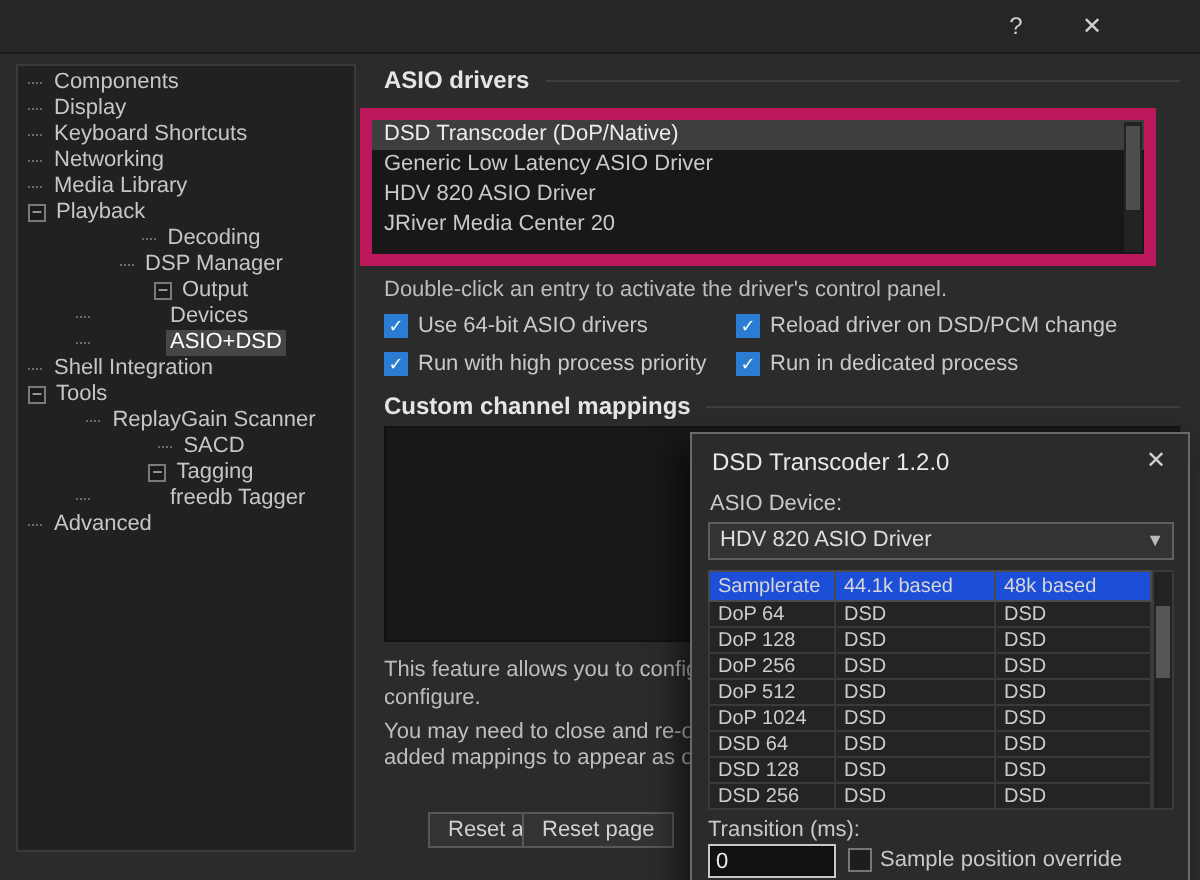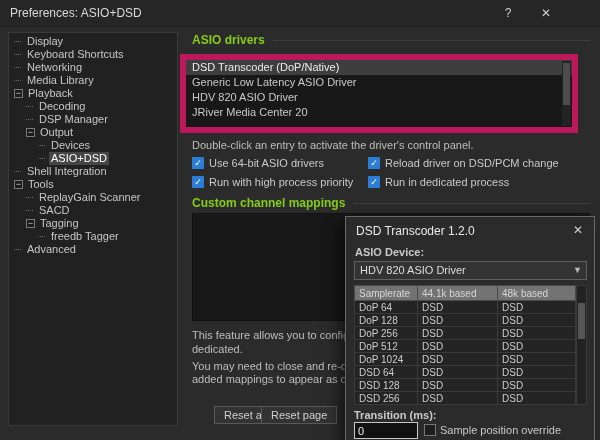--- a/index.html
+++ b/index.html
@@ -15,30 +15,30 @@
   .titlebar .title{position:absolute;left:10px;top:6px;font-size:12px;color:#d8d8d8;}
   .tb-btn{position:absolute;top:5px;width:18px;height:16px;text-align:center;line-height:16px;
     color:#cfcfcf;font-size:12px;cursor:default;}
   .tb-help{left:499px;}
   .tb-close{left:537px;}
   
   .sidebar{position:absolute;left:8px;top:32px;width:170px;height:394px;
     background:#212121;border:1px solid #3a3a3a;overflow:hidden;padding-top:2px;box-sizing:border-box;}
   .ti{height:13px;line-height:13px;display:flex;align-items:center;white-space:nowrap;color:#c6c6c6;}
   .ti.l0{padding-left:5px;}
-  .ti.l1{padding-left:17px;}
-  .ti.l2{padding-left:29px;}
+  .ti.l1{padding-left:17px;justify-content:center;}
+  .ti.l2{padding-left:29px;gap:34px;}
   .dash{width:7px;border-top:1px dotted #6a6a6a;margin-right:4px;flex:0 0 auto;}
   .exp{width:9px;height:9px;box-sizing:border-box;border:1px solid #7a7a7a;background:#1b1b1b;
     color:#cfcfcf;font-size:9px;line-height:7px;text-align:center;margin-right:3px;flex:0 0 auto;}
   .tl{padding:0 2px;}
   .tl.sel{background:#464646;color:#ffffff;}
   
   .heading{position:absolute;display:flex;align-items:center;gap:8px;
-    font-weight:bold;font-size:12px;color:#84cc16;}
+    font-weight:bold;font-size:12px;color:#e5e5e5;}
   .heading .rule{flex:1;height:1px;background:#3f3f3f;}
   
   .dlist{position:absolute;left:180px;top:54px;width:398px;height:79px;background:#181818;
     border:6px solid #be185d;box-sizing:border-box;}
   .li{height:15px;line-height:15px;padding-left:6px;color:#c9c9c9;white-space:nowrap;}
   .li.sel{background:#3e3e3e;color:#ececec;}
   .sb{position:absolute;top:1px;bottom:1px;right:1px;width:9px;background:#232323;}
   .sb .thumb{position:absolute;left:1px;width:7px;background:#4d4d4d;}
   
   .hint{position:absolute;left:192px;top:139px;color:#bdbdbd;}
@@ -53,49 +53,52 @@
   
   .btn{position:absolute;height:18px;background:#333333;border:1px solid #585858;
     color:#d0d0d0;font-family:inherit;font-size:11px;padding:0 9px;line-height:16px;}
   
   .dialog{position:absolute;left:345px;top:216px;width:250px;height:277px;background:#2b2b2b;
     border:1px solid #6a6a6a;box-sizing:border-box;overflow:hidden;
     box-shadow:-6px 6px 14px rgba(0,0,0,0.55);padding-left:44px;}
   .dlg-title{position:absolute;left:10px;top:7px;font-size:12px;color:#e8e8e8;}
   .dlg-close{position:absolute;right:8px;top:5px;width:16px;height:16px;text-align:center;
     line-height:16px;color:#d0d0d0;font-size:12px;}
-  .dlg-label{position:absolute;left:9px;color:#c9c9c9;font-weight:bold;}
+  .dlg-label{position:absolute;left:9px;color:#c9c9c9;}
   .dd{position:absolute;left:8px;top:44px;width:233px;height:19px;background:#333333;
     border:1px solid #5f5f5f;box-sizing:border-box;line-height:17px;}
   .dd .val{position:absolute;left:5px;top:0;color:#dddddd;}
   .dd .chev{position:absolute;right:4px;top:0;color:#bbbbbb;font-size:9px;line-height:17px;}
   .tbl{position:absolute;left:8px;top:68px;width:222px;background:#262626;
     display:grid;grid-template-columns:64px 80px 78px;font-size:10px;}
-  .th{height:16px;line-height:16px;padding-left:4px;background:#737373;color:#d6d6d6;
+  .th{height:16px;line-height:16px;padding-left:4px;background:#1d4ed8;color:#d6d6d6;
     border-right:1px solid #4a4a4a;border-bottom:1px solid #4a4a4a;border-top:1px solid #4a4a4a;box-sizing:border-box;}
   .th:first-child{border-left:1px solid #4a4a4a;}
   .td{height:13px;line-height:13px;padding-left:4px;color:#cccccc;
     border-right:1px solid #3a3a3a;border-bottom:1px solid #3a3a3a;box-sizing:border-box;background:#242424;}
   .td.c1{border-left:1px solid #3a3a3a;}
   .tbl-sb{position:absolute;left:230px;top:68px;width:11px;height:120px;background:#222222;border:1px solid #3a3a3a;box-sizing:border-box;}
   .tbl-sb .thumb{position:absolute;left:1px;width:7px;background:#555555;top:17px;height:36px;}
   .txt{position:absolute;left:8px;top:205px;width:56px;height:15px;background:#111111;
     border:1px solid #c8c8c8;color:#ececec;font-family:inherit;font-size:11px;padding:0 3px;box-sizing:content-box;}
   .dlg-cb{position:absolute;display:flex;align-items:center;gap:4px;height:12px;color:#c9c9c9;}
 </style>
 </head>
 <body>
 
 <div class="titlebar">
-  <span class="title">Preferences: ASIO+DSD</span>
   <span class="tb-btn tb-help">?</span>
   <span class="tb-btn tb-close">✕</span>
 </div>
 
 <div class="sidebar">
+  <div class="ti l0">
+      <span class="dash"></span>
+      <span class="tl">Components</span>
+    </div>
   <div class="ti l0">
       <span class="dash"></span>
       <span class="tl">Display</span>
     </div>
   <div class="ti l0">
       <span class="dash"></span>
       <span class="tl">Keyboard Shortcuts</span>
     </div>
   <div class="ti l0">
       <span class="dash"></span>
@@ -194,21 +197,21 @@
 </div>
 
 <div class="heading" style="left:192px;top:196px;width:398px;">
   <span>Custom channel mappings</span>
     <span class="rule"></span>
 </div>
 
 <div class="clist"></div>
 
 <div class="para" style="left:192px;top:329px;">This feature allows you to configure alte</div>
-<div class="para" style="left:192px;top:343px;">dedicated.</div>
+<div class="para" style="left:192px;top:343px;">configure.</div>
 <div class="para" style="left:192px;top:360px;">You may need to close and re-open the</div>
 <div class="para" style="left:192px;top:373px;">added mappings to appear as output d</div>
 
 <button class="btn" style="left:214px;top:406px;">Reset all</button>
 <button class="btn" style="left:261px;top:406px;">Reset page</button>
 
 <div class="dialog">
   <span class="dlg-title">DSD Transcoder 1.2.0</span>
   <span class="dlg-close">✕</span>
 

